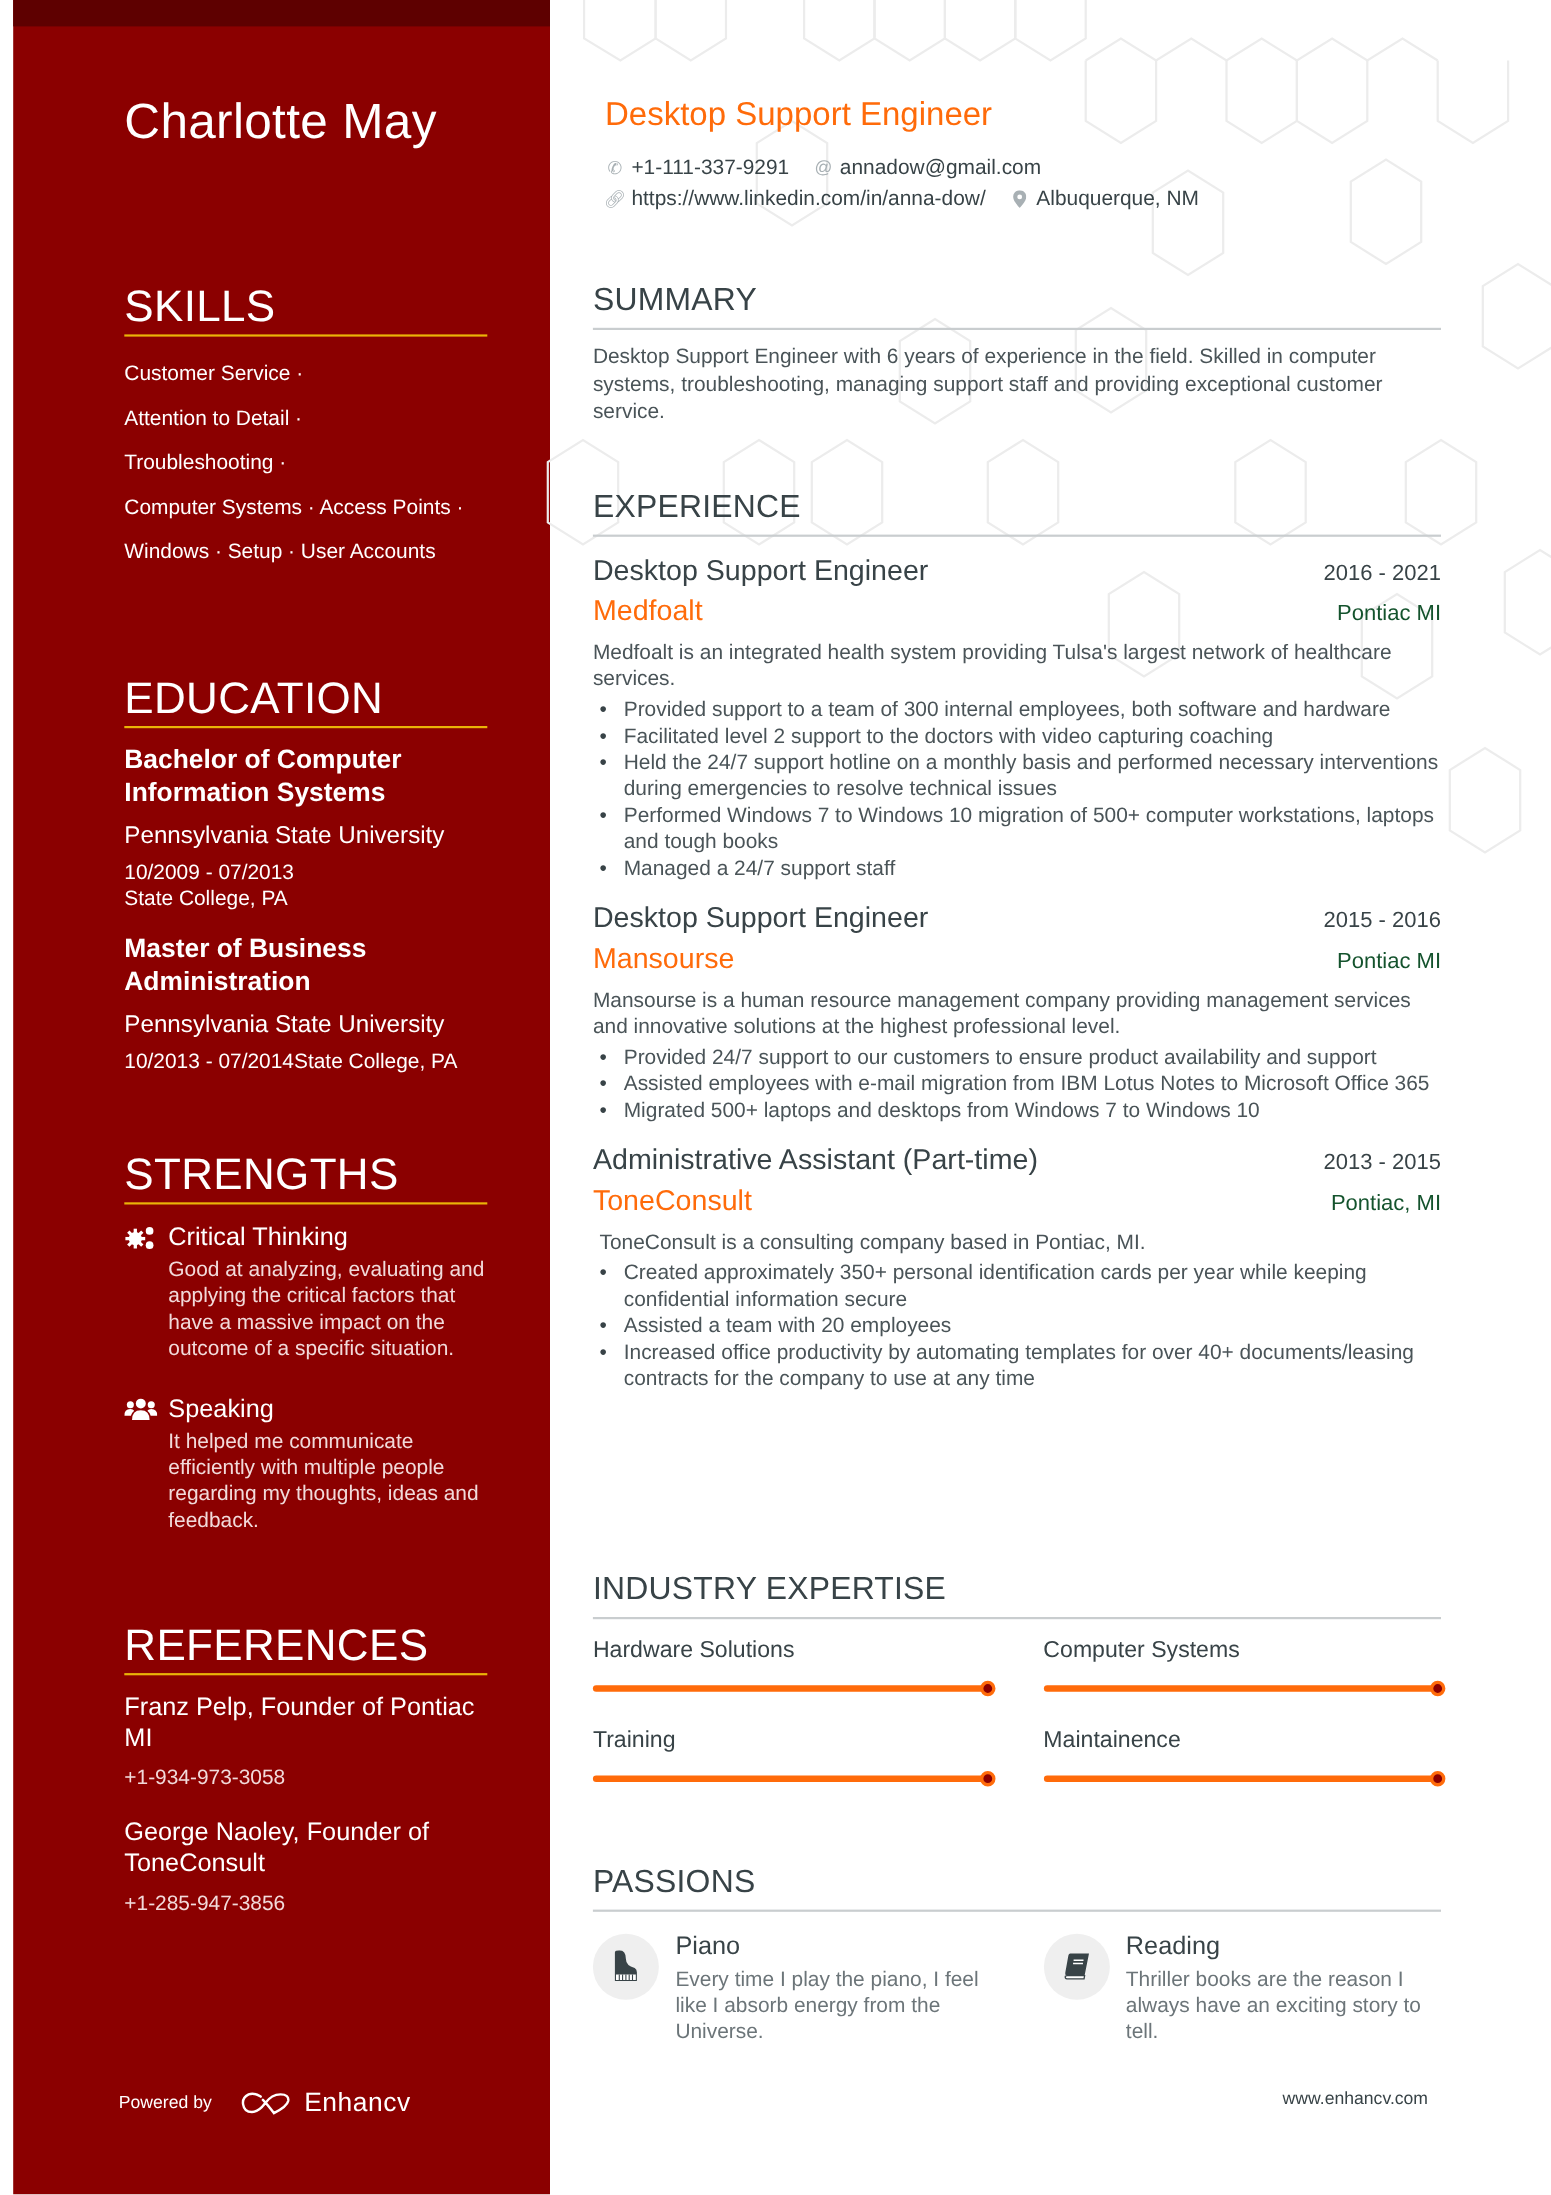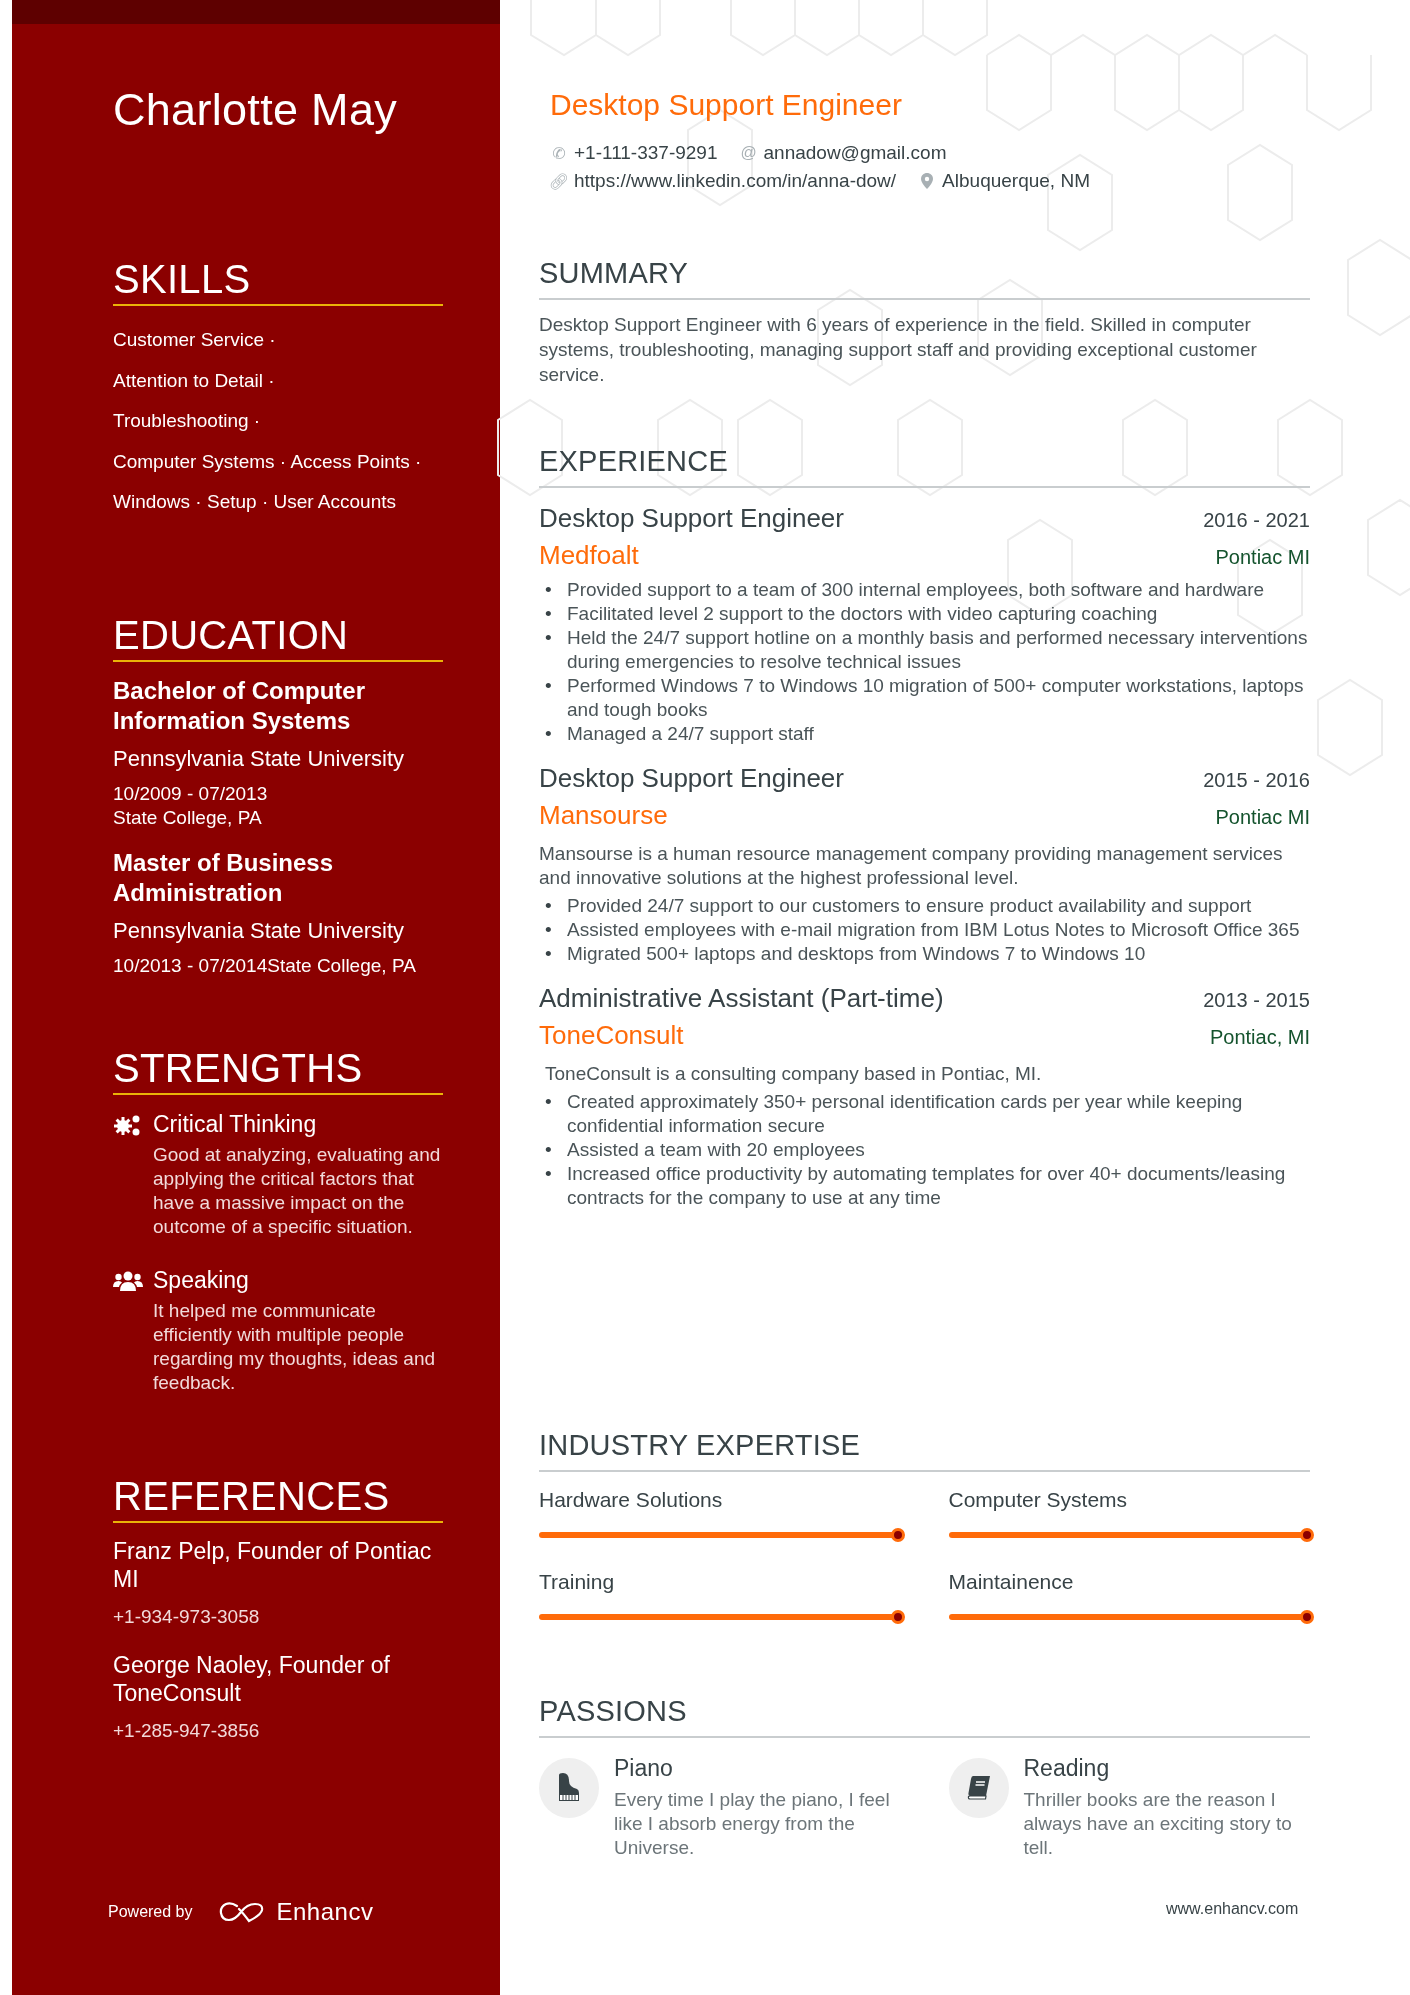--- a/index.html
+++ b/index.html
@@ -219,20 +219,21 @@
 
     <div class="exp">
       <div class="exp-head">
           <span class="exp-role">Desktop Support Engineer</span>
           <span class="exp-dates">2016 - 2021</span>
         </div>
       <div class="exp-head">
           <span class="exp-company">Medfoalt</span>
           <span class="exp-loc">Pontiac MI</span>
         </div>
+      <div class="exp-desc">Medfoalt is an integrated health system providing Tulsa's largest network of healthcare services.</div>
       <ul class="exp-bullets">
         <li>Provided support to a team of 300 internal employees, both software and hardware</li>
         <li>Facilitated level 2 support to the doctors with video capturing coaching</li>
         <li>Held the 24/7 support hotline on a monthly basis and performed necessary interventions during emergencies to resolve technical issues</li>
         <li>Performed Windows 7 to Windows 10 migration of 500+ computer workstations, laptops and tough books</li>
         <li>Managed a 24/7 support staff</li>
       </ul>
     </div>
 
     <div class="exp">

